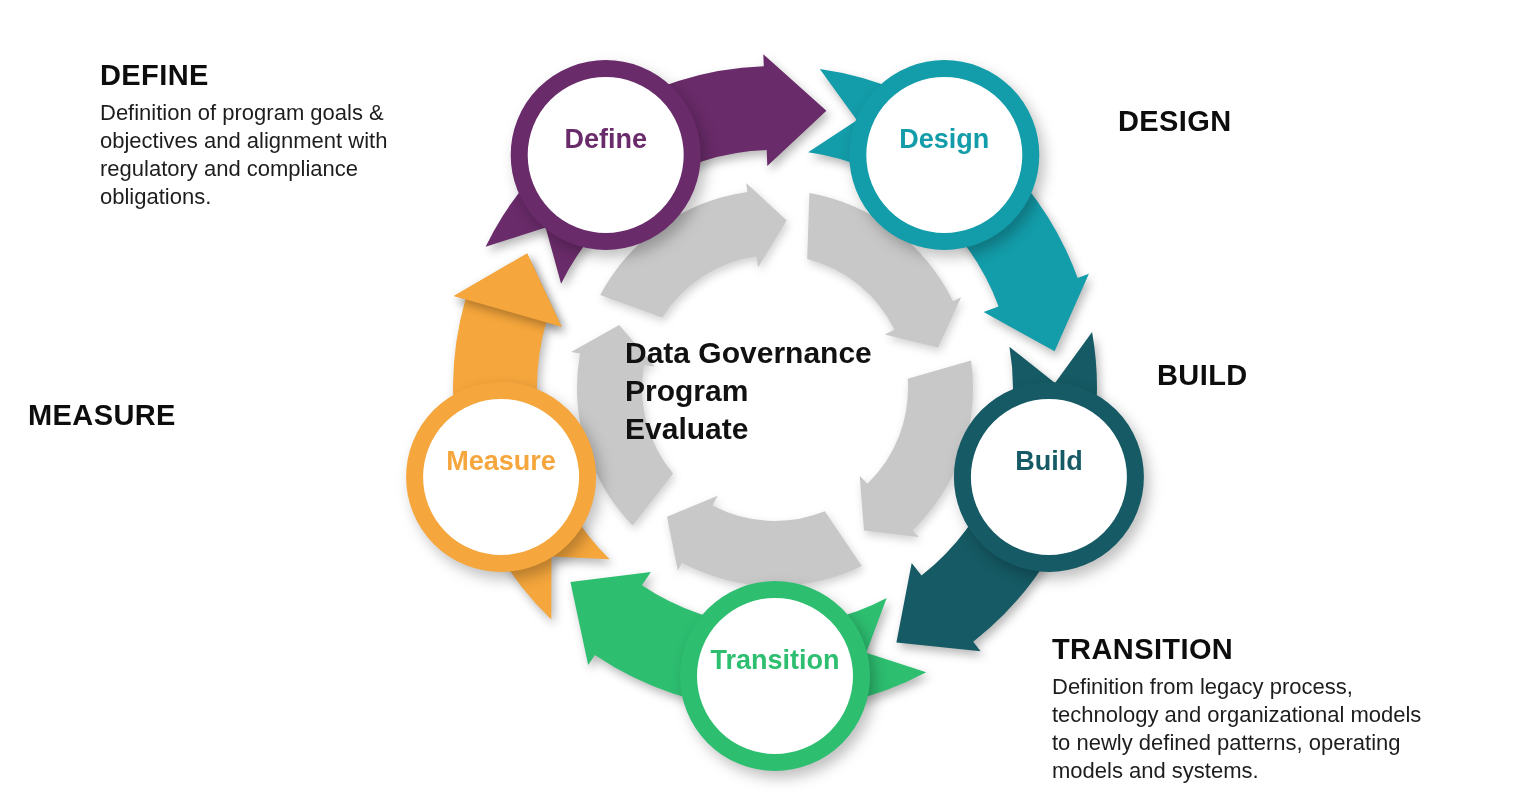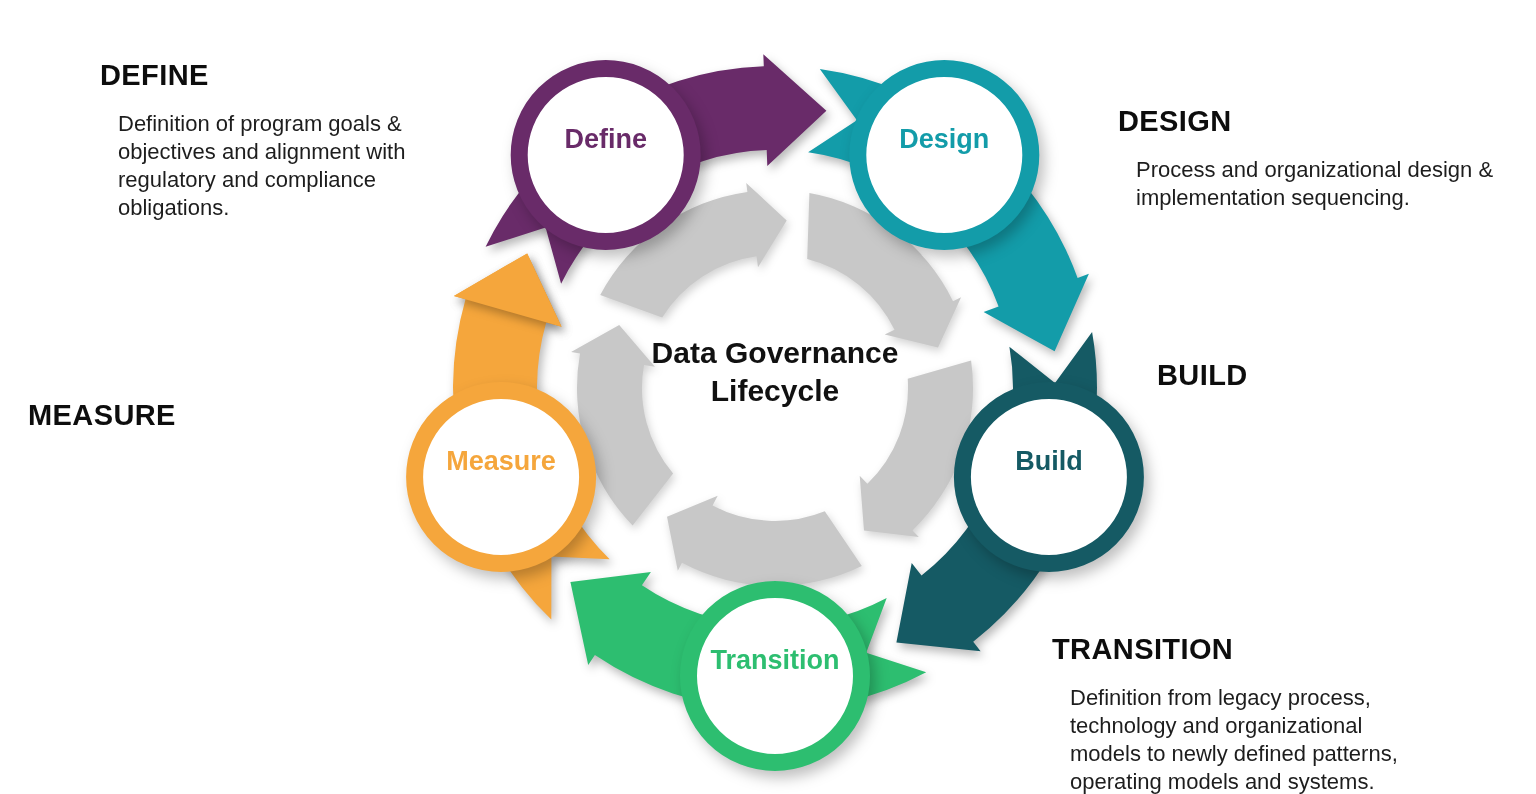--- a/index.html
+++ b/index.html
@@ -28,33 +28,32 @@
     font-weight: 800;
     color: #0d0d0d;
     letter-spacing: 0.4px;
     margin: 0 0 7px 0;
     line-height: 34px;
   }
   .stage-desc {
     font-size: 22px;
     line-height: 28px;
     color: #1d1d1d;
-    margin: 18px;
+    margin: 0;
   }
   #block-define      { left: 100px;  top: 58px;  width: 345px; }
   #block-design      { left: 1118px; top: 104px; width: 402px; }
   #block-build       { left: 1157px; top: 358px; width: 362px; }
   #block-transition  { left: 1052px; top: 632px; width: 372px; }
   #block-measure     { left: 28px;   top: 398px; width: 345px; }
   #center-title {
     position: absolute;
     left: 625px;
     top: 334px;
     width: 300px;
-    text-align: center;
     font-size: 30px;
     font-weight: 700;
     line-height: 38px;
     color: #111111;
   }
 </style>
 </head>
 <body>
 
 <div id="canvas">
@@ -78,31 +77,31 @@
       <circle cx="1048.9" cy="477.0" r="86.5" fill="#ffffff" stroke="#155A64" stroke-width="17" style="filter: drop-shadow(5px 7px 7px rgba(0,0,0,0.25));"></circle>
       <text x="1048.9" y="463.0" fill="#155A64" text-anchor="middle" dominant-baseline="middle" font-family="Liberation Sans, DejaVu Sans, sans-serif" font-size="27" font-weight="bold">Build</text>
       <circle cx="775.0" cy="676.0" r="86.5" fill="#ffffff" stroke="#2DBE70" stroke-width="17" style="filter: drop-shadow(5px 7px 7px rgba(0,0,0,0.25));"></circle>
       <text x="775.0" y="662.0" fill="#2DBE70" text-anchor="middle" dominant-baseline="middle" font-family="Liberation Sans, DejaVu Sans, sans-serif" font-size="27" font-weight="bold">Transition</text>
       <circle cx="501.1" cy="477.0" r="86.5" fill="#ffffff" stroke="#F5A63C" stroke-width="17" style="filter: drop-shadow(5px 7px 7px rgba(0,0,0,0.25));"></circle>
       <text x="501.1" y="463.0" fill="#F5A63C" text-anchor="middle" dominant-baseline="middle" font-family="Liberation Sans, DejaVu Sans, sans-serif" font-size="27" font-weight="bold">Measure</text>
     </svg>
 
   <div id="center-title">
     <div>Data Governance</div>
-    <div>Lifecycle</div>
+    <div>Program</div>
+    <div>Evaluate</div>
   </div>
 
   <div class="stage-block" id="block-define">
     <h2 class="stage-heading">DEFINE</h2>
     <p class="stage-desc">Definition of program goals &amp; objectives and alignment with regulatory and compliance obligations.</p>
   </div>
 
   <div class="stage-block" id="block-design">
     <h2 class="stage-heading">DESIGN</h2>
-    <p class="stage-desc">Process and organizational design &amp; implementation sequencing.</p>
   </div>
 
   <div class="stage-block" id="block-build">
     <h2 class="stage-heading">BUILD</h2>
   </div>
 
   <div class="stage-block" id="block-transition">
     <h2 class="stage-heading">TRANSITION</h2>
     <p class="stage-desc">Definition from legacy process, technology and organizational models to newly defined patterns, operating models and systems.</p>
   </div>

